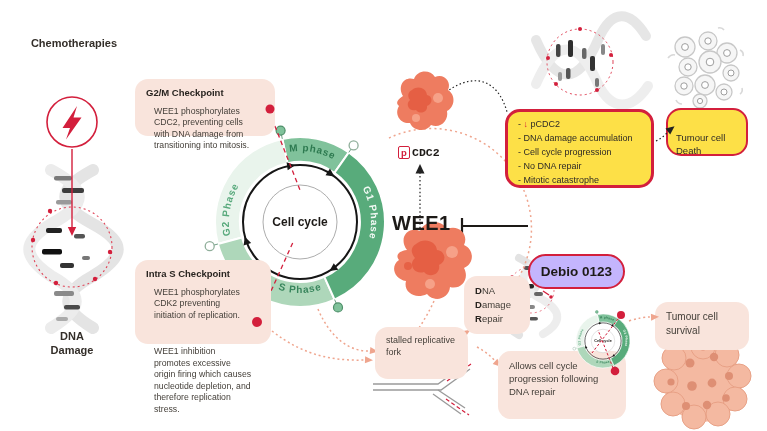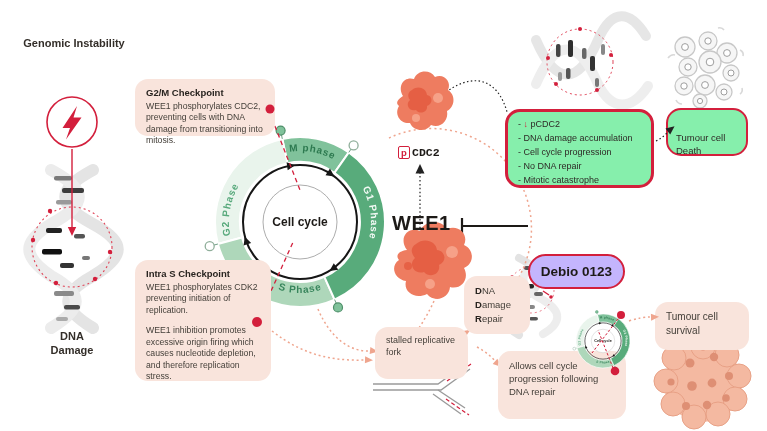--- a/index.html
+++ b/index.html
@@ -4,25 +4,25 @@
 <style>
   html,body{margin:0;padding:0;background:#fff;}
   #canvas{position:relative;width:767px;height:431px;background:#fff;overflow:hidden;
           font-family:"Liberation Sans",sans-serif;color:#3a342e;}
   svg{position:absolute;left:0;top:0;pointer-events:none;}
   #svg-back{z-index:0;}
   #svg-front{z-index:3;}
   .abs{position:absolute;z-index:2;}
   .peachbox{background:#f9e4dc;border-radius:13px;padding:8px 11px;box-sizing:border-box;}
   .peachbox .ttl{font-weight:bold;font-size:9.5px;color:#292420;margin:0 0 3px 0;}
-  .peachbox p{margin:0;font-size:8.7px;line-height:1.32;color:#45403a;}
+  .peachbox p{margin:8px;font-size:8.7px;line-height:1.32;color:#45403a;}
   .gap{height:9px;}
   .causes{width:140px;text-align:center;font-weight:bold;font-size:11px;line-height:1.3;color:#332e29;}
   .dmg{width:96px;text-align:center;font-weight:bold;font-size:11px;line-height:1.25;color:#332e29;}
-  .redbox{background:#86efac;border:3px solid #d31f3c;border-radius:15px;box-sizing:border-box;}
+  .redbox{background:#fde047;border:3px solid #d31f3c;border-radius:15px;box-sizing:border-box;}
   .outcomes{padding:6px 10px;font-size:9px;line-height:1.55;color:#2e2a26;}
   .red{color:#d31f3c;font-weight:bold;}
   .deathbox{border-width:2.5px;padding:22px 8px;font-size:9.5px;line-height:1.35;color:#2e2a26;}
   .pill{border:2.5px solid #d31f3c;border-radius:18px;background:#c4b5fd;box-sizing:border-box;
         display:flex;align-items:center;justify-content:center;font-weight:bold;font-size:13.5px;color:#1d1a17;margin-top:48px;}
   .wee1{font-weight:bold;font-size:20px;letter-spacing:.5px;color:#1d1a17;}
   .pcdc2{display:flex;align-items:center;}
   .pbox{display:inline-flex;align-items:center;justify-content:center;width:12px;height:13px;
         border:1.6px solid #d31f3c;border-radius:2px;font-size:9.5px;font-weight:bold;color:#d31f3c;box-sizing:border-box;}
   .cdc2{font-weight:bold;font-size:11.5px;color:#1d1a17;margin-left:2px;font-family:Liberation Mono, monospace;}
@@ -264,34 +264,34 @@
       </g>
     </g>
 
     <g stroke="#d31f3c" stroke-width="1.3" stroke-dasharray="4.5 3.5">
       <line x1="269" y1="111" x2="300" y2="190"></line>
       <line x1="258" y1="320" x2="294" y2="240"></line>
     </g>
   </svg>
 
   <div class="abs causes" style="left:4px;top:36px;">
-    <div>Genomic Instability</div>
+    <div>Chemotherapies</div>
   </div>
 
   <div class="abs dmg" style="left:24px;top:330px;">
     <div>DNA</div>
     <div>Damage</div>
   </div>
 
   <div class="abs peachbox" style="left:135px;top:79px;width:140px;height:57px;">
     <div class="ttl">G2/M Checkpoint</div>
     <p>WEE1 phosphorylates CDC2, preventing cells with DNA damage from transitioning into mitosis.</p>
   </div>
 
-  <div class="abs peachbox" style="left:135px;top:260px;width:136px;height:121px;">
+  <div class="abs peachbox" style="left:135px;top:260px;width:136px;height:84px;">
     <div class="ttl">Intra S Checkpoint</div>
     <p>WEE1 phosphorylates CDK2 preventing initiation of replication.</p>
     <div class="gap"></div>
     <p>WEE1 inhibition promotes excessive origin firing which causes nucleotide depletion, and therefore replication stress.</p>
   </div>
 
   <div class="abs pcdc2" style="left:398px;top:146px;">
     <span class="pbox">p</span>
     <span class="cdc2">CDC2</span>
   </div>

